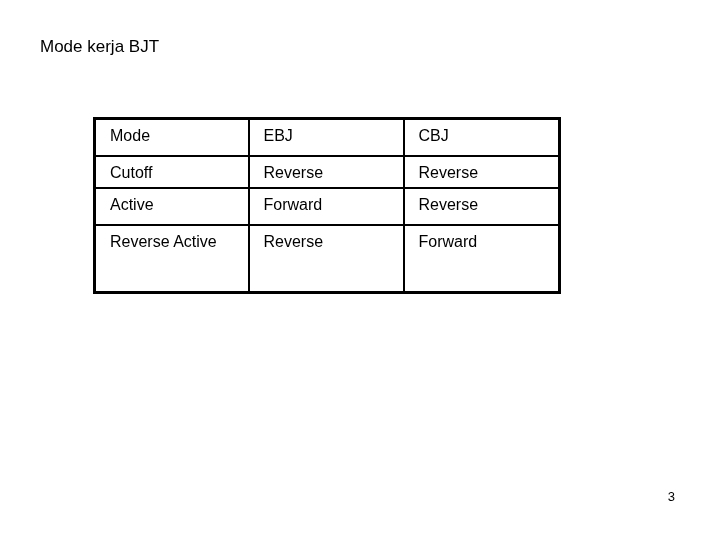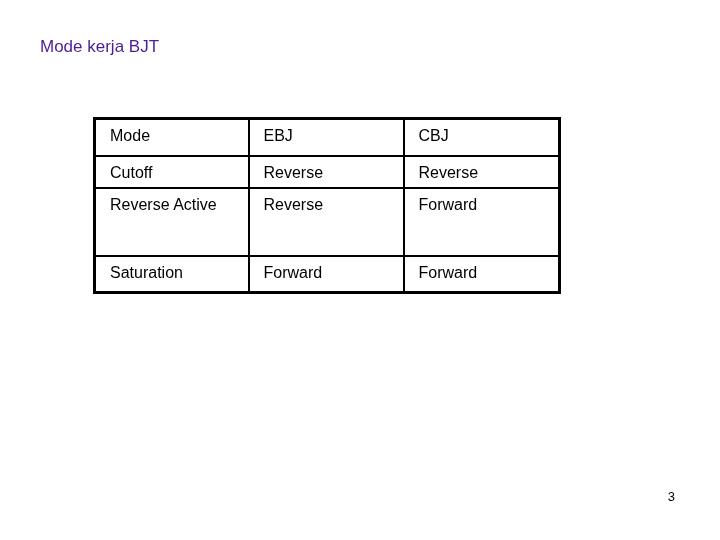--- a/index.html
+++ b/index.html
@@ -16,21 +16,21 @@
     width: 720px;
     height: 540px;
     background: #ffffff;
   }
   .slide-title {
     position: absolute;
     left: 40px;
     top: 38px;
     font-size: 17px;
     line-height: 1.1;
-    color: #4c1d95;
+    color: #000000;
   }
   table.bjt-table {
     position: absolute;
     left: 93px;
     top: 117px;
     width: 465px;
     border-collapse: collapse;
     table-layout: fixed;
     border: 3px solid #000000;
   }
@@ -70,28 +70,28 @@
       <tr class="row-h37">
         <td class="col-mode">Mode</td>
         <td class="col-ebj">EBJ</td>
         <td class="col-cbj">CBJ</td>
       </tr>
       <tr class="row-h38">
         <td class="col-mode">Cutoff</td>
         <td class="col-ebj">Reverse</td>
         <td class="col-cbj">Reverse</td>
       </tr>
+      <tr class="row-h37">
+        <td class="col-mode">Active</td>
+        <td class="col-ebj">Forward</td>
+        <td class="col-cbj">Reverse</td>
+      </tr>
       <tr class="row-h67">
         <td class="col-mode">Reverse Active</td>
         <td class="col-ebj">Reverse</td>
-        <td class="col-cbj">Forward</td>
-      </tr>
-      <tr class="row-h37">
-        <td class="col-mode">Saturation</td>
-        <td class="col-ebj">Forward</td>
         <td class="col-cbj">Forward</td>
       </tr>
     </tbody>
   </table>
 
   <div class="page-number">3</div>
 
 </div>
 
 </body></html>

